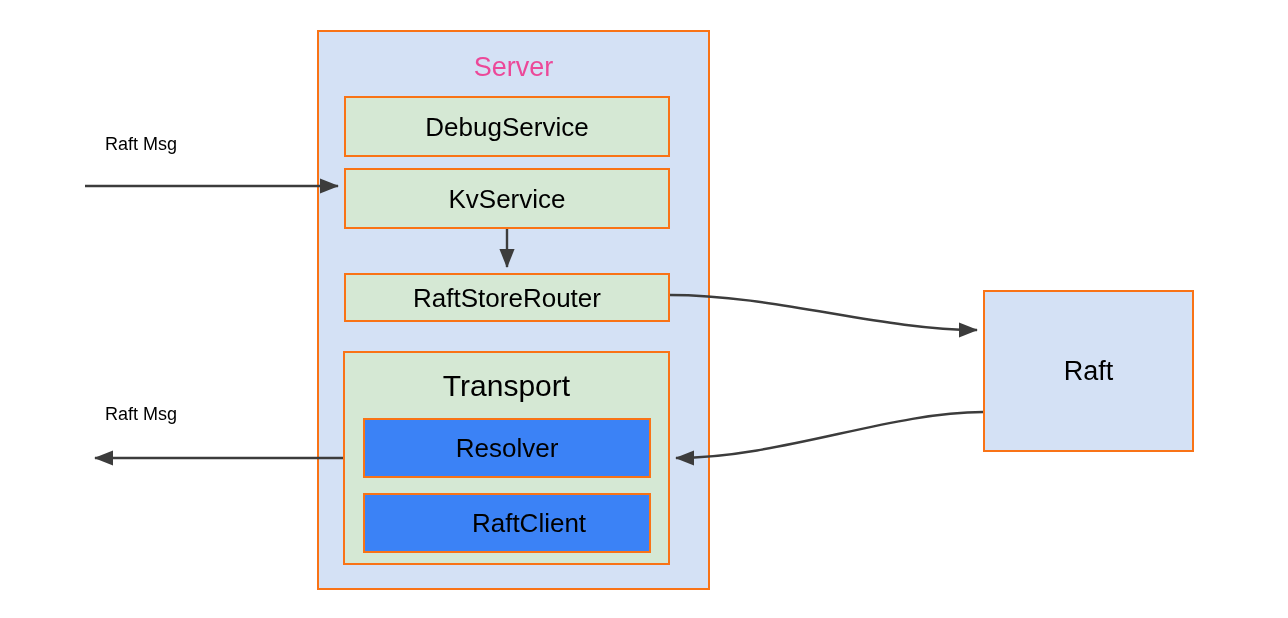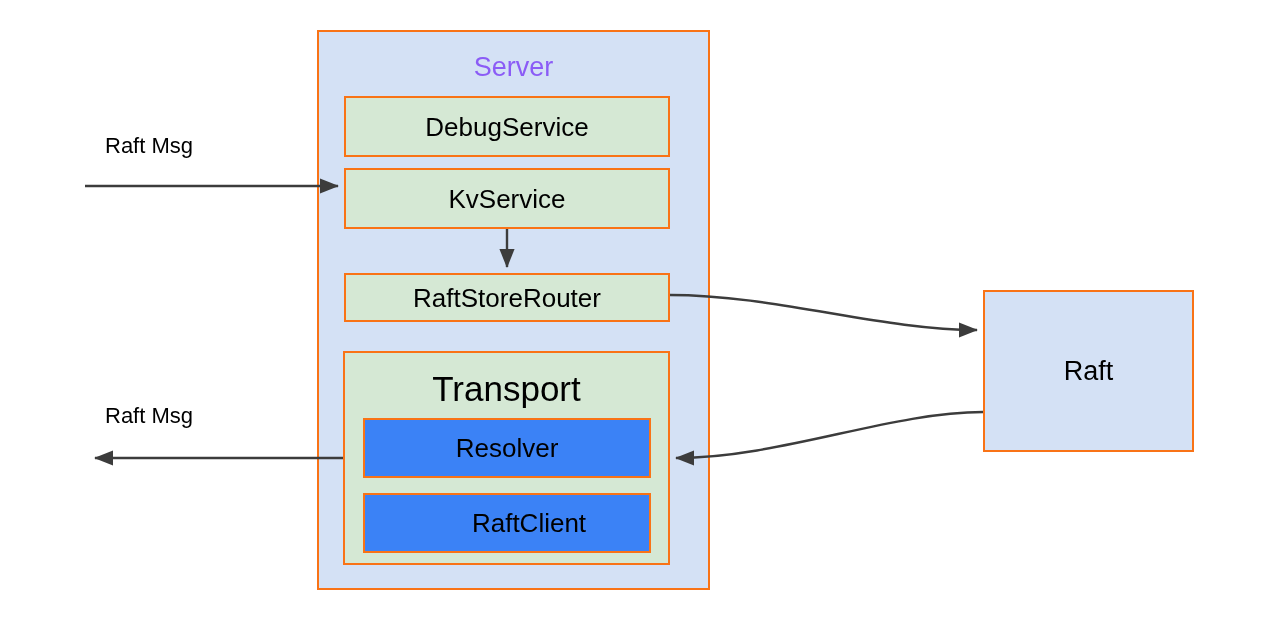--- a/index.html
+++ b/index.html
@@ -34,21 +34,21 @@
     height: 560px;
     background: #d4e1f5;
   }
   #server-title {
     position: absolute;
     left: 317px;
     top: 54px;
     width: 393px;
     text-align: center;
     font-size: 27px;
-    color: #8b5cf6;
+    color: #ec4899;
     line-height: 1;
   }
   .svc {
     background: #d5e8d4;
     font-size: 26px;
     display: flex;
     align-items: center;
     justify-content: center;
   }
   .sub {
@@ -68,42 +68,42 @@
     width: 327px;
     height: 214px;
     background: #d5e8d4;
   }
   #transport-title {
     position: absolute;
     left: 343px;
     top: 371px;
     width: 327px;
     text-align: center;
-    font-size: 35px;
+    font-size: 30px;
     color: #000000;
     line-height: 1;
   }
   #resolver   { left: 363px; top: 418px; width: 288px; height: 60px; }
   #raft-client{ left: 363px; top: 493px; width: 288px; height: 60px; padding-left: 44px; }
 
   #node-box {
     left: 983px;
     top: 290px;
     width: 211px;
     height: 162px;
     background: #d4e1f5;
     font-size: 27px;
     display: flex;
     align-items: center;
     justify-content: center;
   }
 
   .edge-label {
     position: absolute;
-    font-size: 22px;
+    font-size: 18px;
     color: #000000;
     white-space: nowrap;
     line-height: 1;
   }
   #label-raft-msg-in  { left: 105px; top: 135px; }
   #label-raft-msg-out { left: 105px; top: 405px; }
 
   #arrows {
     position: absolute;
     left: 0;

